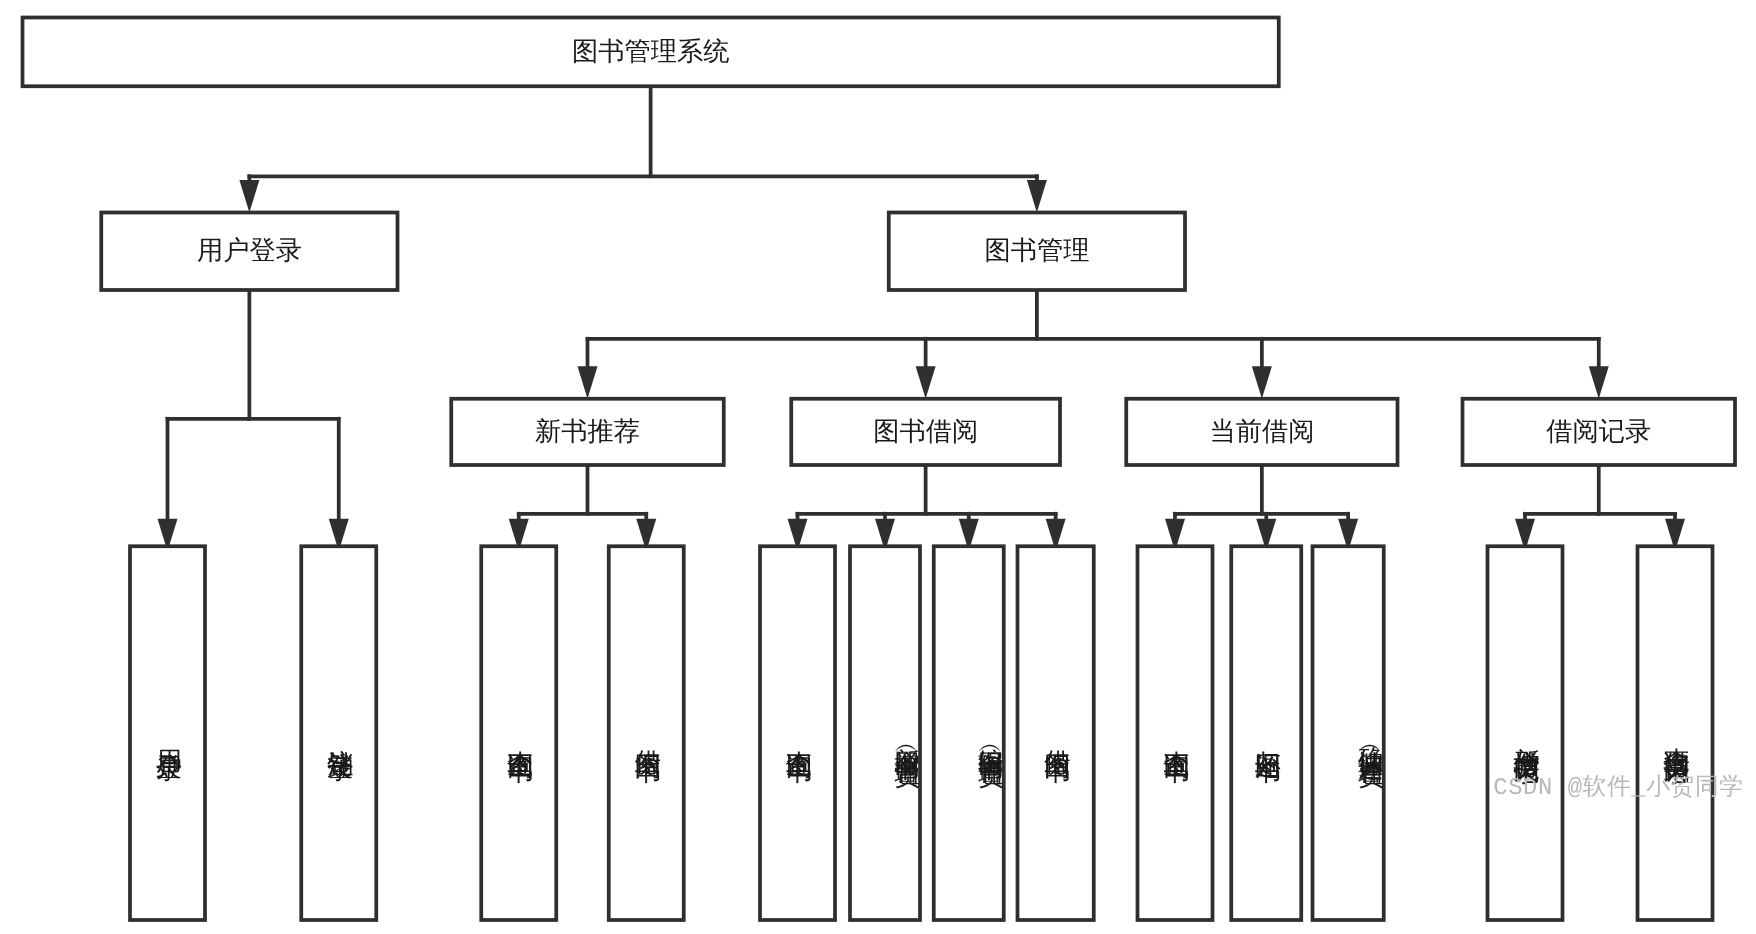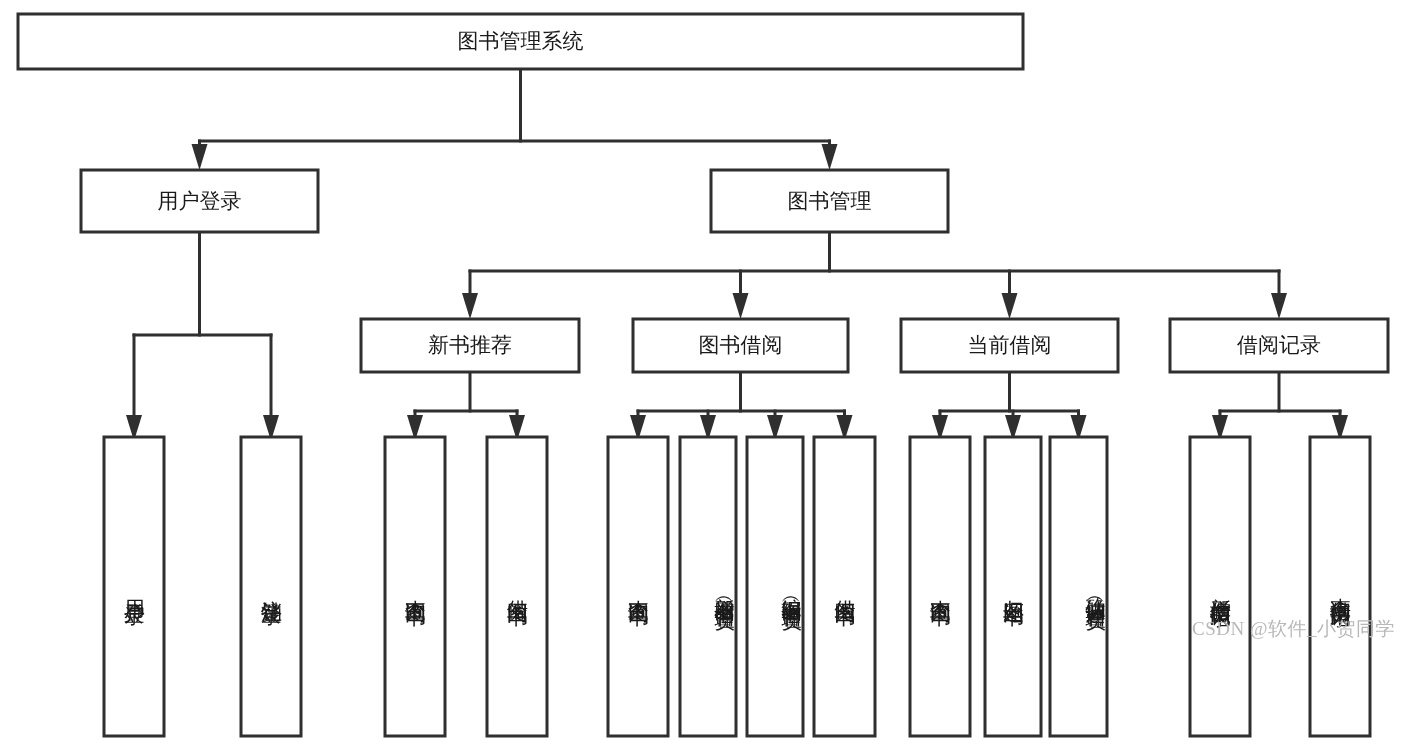--- a/index.html
+++ b/index.html
@@ -61,21 +61,21 @@
     align-items: center;
     justify-content: center;
     text-align: center;
     white-space: nowrap;
     pointer-events: none;
   }
   .watermark {
     position: absolute;
     right: 10px;
     bottom: 4px;
-    font-family: Liberation Serif, serif;
+    font-family: Liberation Mono, monospace;
     font-size: 19px;
     color: #b8b8b8;
     white-space: nowrap;
     letter-spacing: 0.5px;
   }
 </style>
 </head>
 <body>
 
 <div id="diagram-root">

